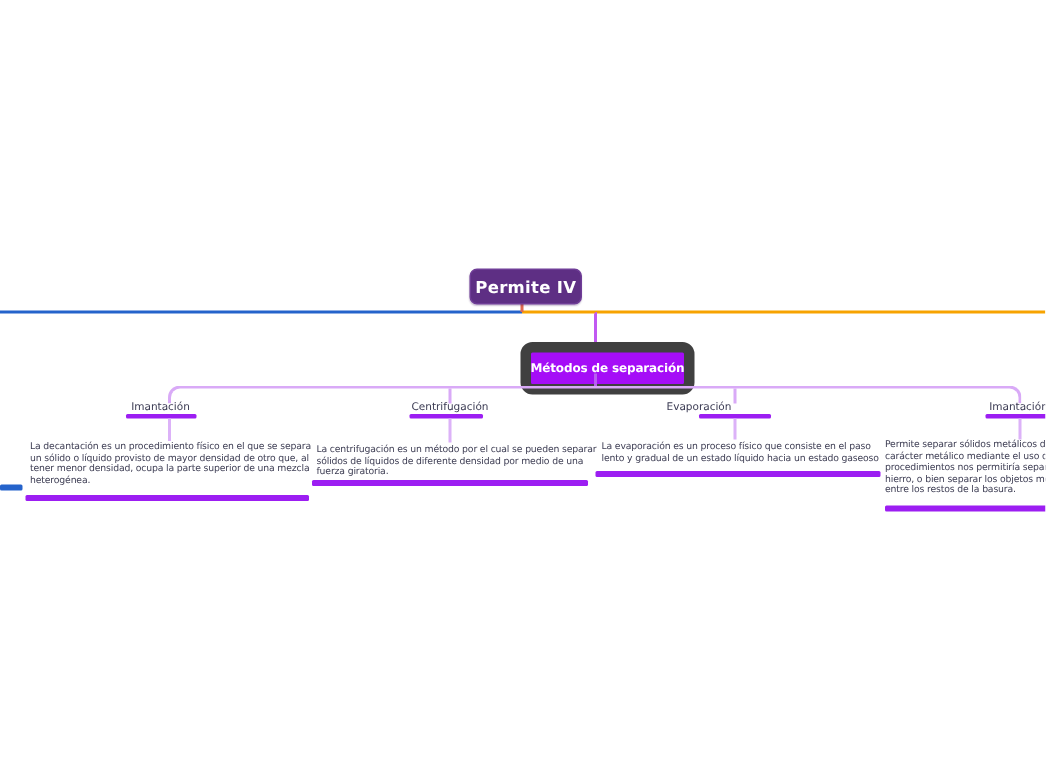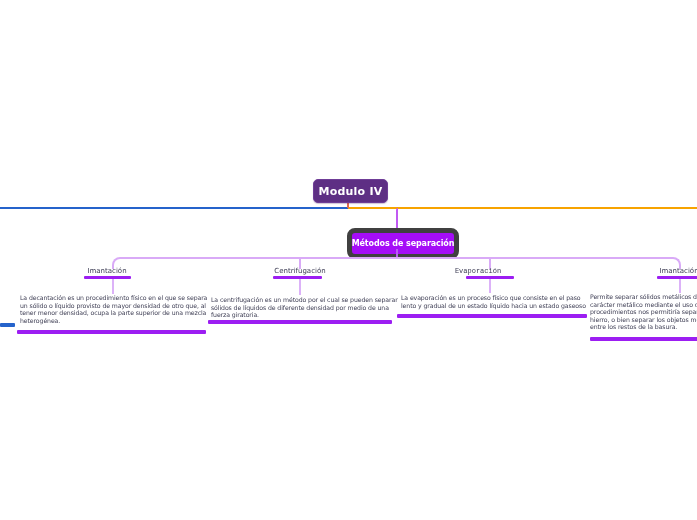--- a/index.html
+++ b/index.html
@@ -14,21 +14,21 @@
     position:absolute;display:flex;align-items:center;justify-content:center;
     color:#ffffff;font-weight:bold;white-space:nowrap;cursor:pointer;
   }
   .node.root{
     left:313px;top:179px;width:73px;height:22px;background:#5e2f84;
     border:1px solid #6f3d97;border-radius:5px;font-size:11px;letter-spacing:.2px;
     box-shadow:0 1px 1px rgba(60,20,90,.25);
   }
   .node.topic{
     left:347px;top:228px;width:102px;height:21px;background:#a50df7;
-    border:5px solid #404040;border-radius:8px;font-size:8px;letter-spacing:-.1px;
+    border:7px solid #404040;border-radius:8px;font-size:8px;letter-spacing:-.1px;
   }
   .rail{
     position:absolute;left:112px;top:257px;width:569px;height:12px;
     border-top:2px solid #d9aaf7;border-left:2px solid #d9aaf7;border-right:2px solid #d9aaf7;
     border-radius:8px 8px 0 0;box-sizing:border-box;
   }
   .branch-label{
     position:absolute;font-size:7px;color:#3a3a52;text-align:center;
     white-space:nowrap;cursor:pointer;
   }
@@ -41,21 +41,21 @@
 </style>
 </head>
 <body>
 
 <div class="canvas">
 
   <div class="hline blue" style="left:0;top:207px;width:348px;"></div>
   <div class="hline orange" style="left:348px;top:207px;width:349px;"></div>
   <div class="vline" style="left:347px;top:201px;height:7px;background:#e0694f;"></div>
 
-  <div class="node root">Modulo IV</div>
+  <div class="node root">Permite IV</div>
 
   <div class="vline" style="left:396px;top:208px;height:20px;background:#c159f2;border-radius:2px 0 0 0;"></div>
 
   <div class="node topic">Métodos de separación</div>
 
   <div class="vline" style="left:396px;top:249px;height:9px;background:#b85ff0;"></div>
 
   <div class="rail"></div>
   <div class="vline lav" style="left:299px;top:259px;height:10px;"></div>
   <div class="vline lav" style="left:489px;top:259px;height:10px;"></div>
@@ -74,21 +74,21 @@
   <div class="branch-label" style="left:270px;top:267px;width:60px;text-align:center;">Centrifugación</div>
   <div class="ul" style="left:273px;top:276px;width:49px;height:3px;"></div>
   <div class="vline" style="left:299px;top:279px;height:16px;background:#dcb2f8;"></div>
   <div class="para" style="left:211px;top:296px;">
     <div>La centrifugación es un método por el cual se pueden separar</div>
     <div>sólidos de líquidos de diferente densidad por medio de una</div>
     <div>fuerza giratoria.</div>
   </div>
   <div class="ul" style="left:208px;top:320px;width:184px;height:4px;"></div>
 
-  <div class="branch-label" style="left:452px;top:267px;width:52px;font-family:Liberation Mono, monospace;">Evaporación</div>
+  <div class="branch-label" style="left:440px;top:267px;width:52px;">Evaporación</div>
   <div class="ul" style="left:466px;top:276px;width:48px;height:3px;"></div>
   <div class="vline" style="left:489px;top:279px;height:14px;background:#dcb2f8;"></div>
   <div class="para" style="left:401px;top:294px;">
     <div>La evaporación es un proceso físico que consiste en el paso</div>
     <div>lento y gradual de un estado líquido hacia un estado gaseoso</div>
   </div>
   <div class="ul" style="left:397px;top:314px;width:190px;height:4px;"></div>
 
   <div class="branch-label" style="left:656px;top:267px;width:46px;">Imantación</div>
   <div class="ul" style="left:657px;top:276px;width:46px;height:3px;"></div>

